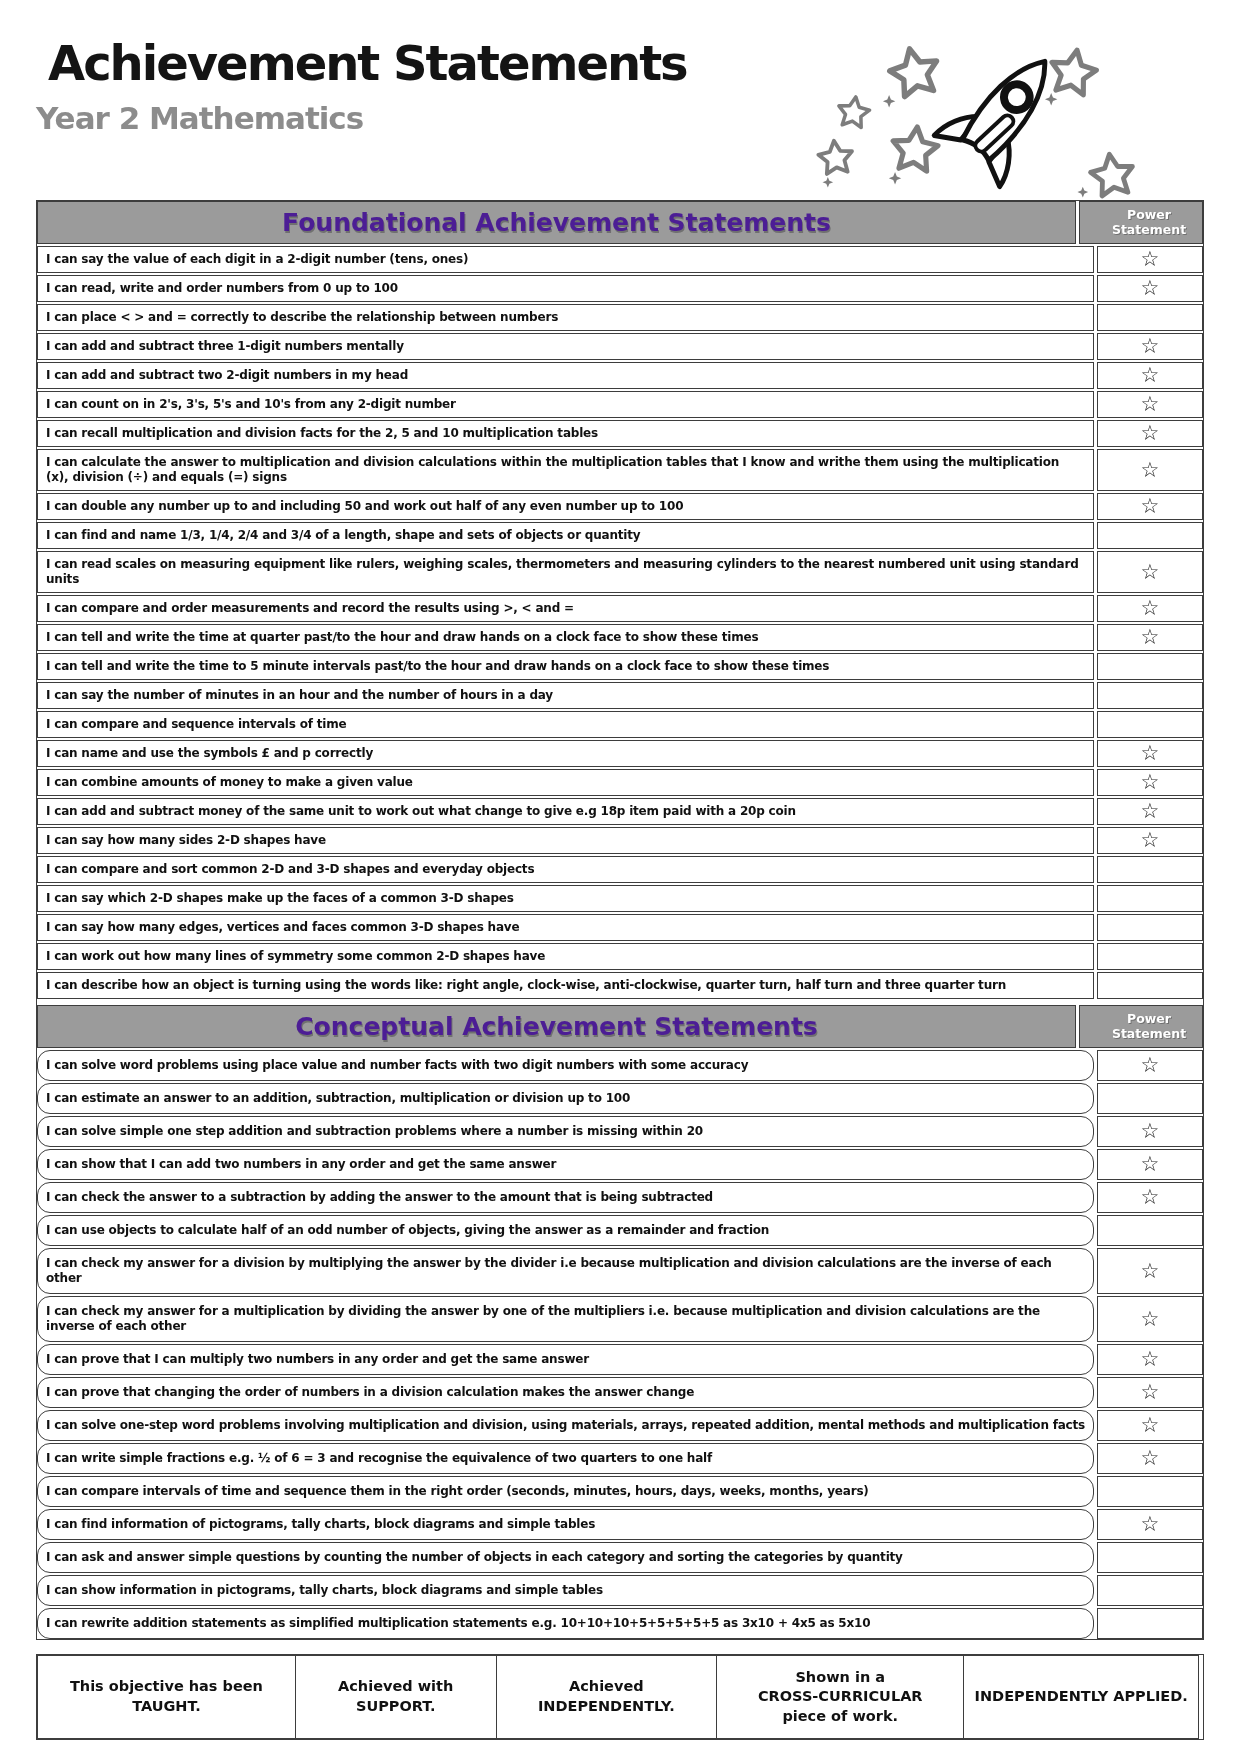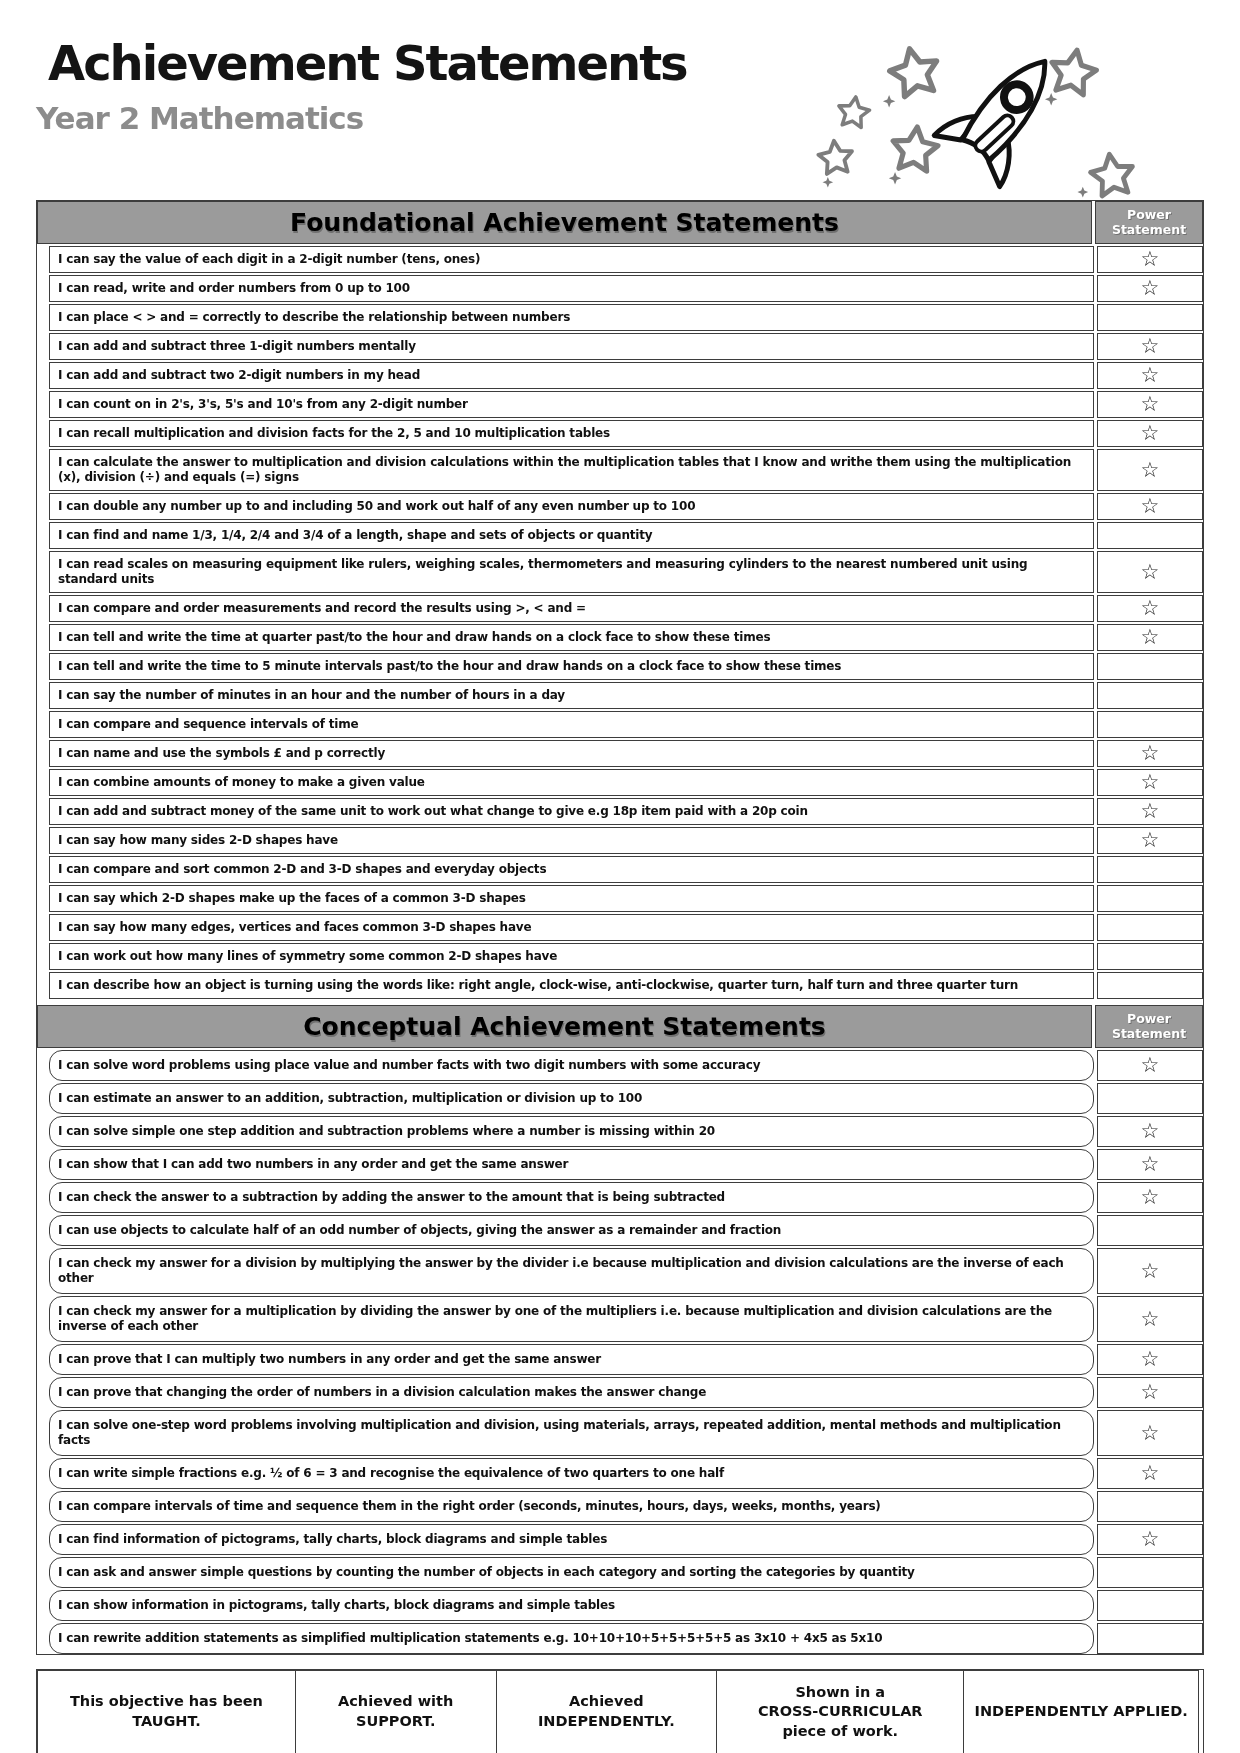--- a/index.html
+++ b/index.html
@@ -17,37 +17,38 @@
   .page-subtitle{
     font-size:31px;font-weight:700;letter-spacing:-1px;color:#8c8c8c;margin-top:0;
   }
   .rocket-wrap{position:absolute;top:-6px;right:52px;width:340px;height:168px;}
   
   .table{border:1px solid #3d3d3d;}
   .section-bar{display:flex;gap:3px;background:#fff;}
   .section-bar + .section-bar, .rows + .section-bar{margin-top:6px;}
   .bar-title{
     flex:1;background:#9b9b9b;border:1px solid #3d3d3d;
-    color:#000000;font-size:25px;font-weight:700;text-align:center;
+    color:#4c1d95;font-size:25px;font-weight:700;text-align:center;
     padding:6px 0;letter-spacing:0px;
     text-shadow:1px 2px 0 rgba(0,0,0,0.28);
     min-height:28px;display:flex;align-items:center;justify-content:center;
   }
   .bar-power{
     width:106px;background:#9b9b9b;border:1px solid #3d3d3d;
     color:#fff;font-size:12.5px;font-weight:700;text-align:center;
     display:flex;align-items:center;justify-content:center;
     white-space:pre-line;line-height:1.15;
     text-shadow:1px 1px 0 rgba(0,0,0,0.28);
+    padding-left:16px;
   }
   .row{display:flex;gap:3px;margin-top:2px;}
   .cell{border:1px solid #3d3d3d;background:#fff;box-sizing:border-box;}
   .stmt{
     flex:1;padding:5px 8px;font-size:12px;letter-spacing:-0.2px;line-height:15px;
-    display:flex;align-items:center;font-weight:600;margin-left:12px;
+    display:flex;align-items:center;font-weight:600;
   }
   .power{
     width:106px;display:flex;align-items:center;justify-content:center;
     font-size:21px;line-height:1;color:#1a1a1a;
   }
   #rows-conceptual .stmt{padding:7px 8px;border-radius:13px;}
   
   .footer-table{margin-top:14px;border:1px solid #3d3d3d;}
   .footer-bar{
     background:#9b9b9b;border:1px solid #3d3d3d;color:#fff;

